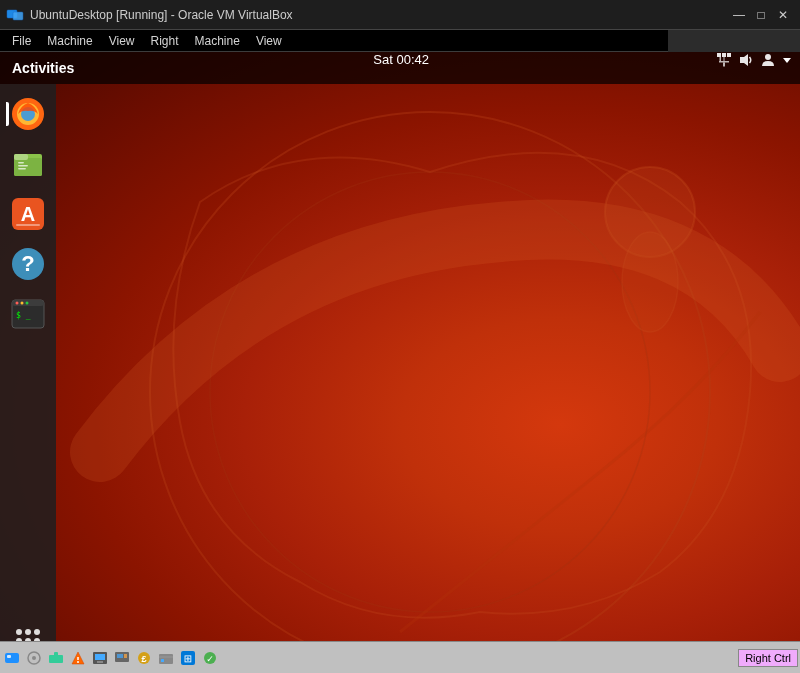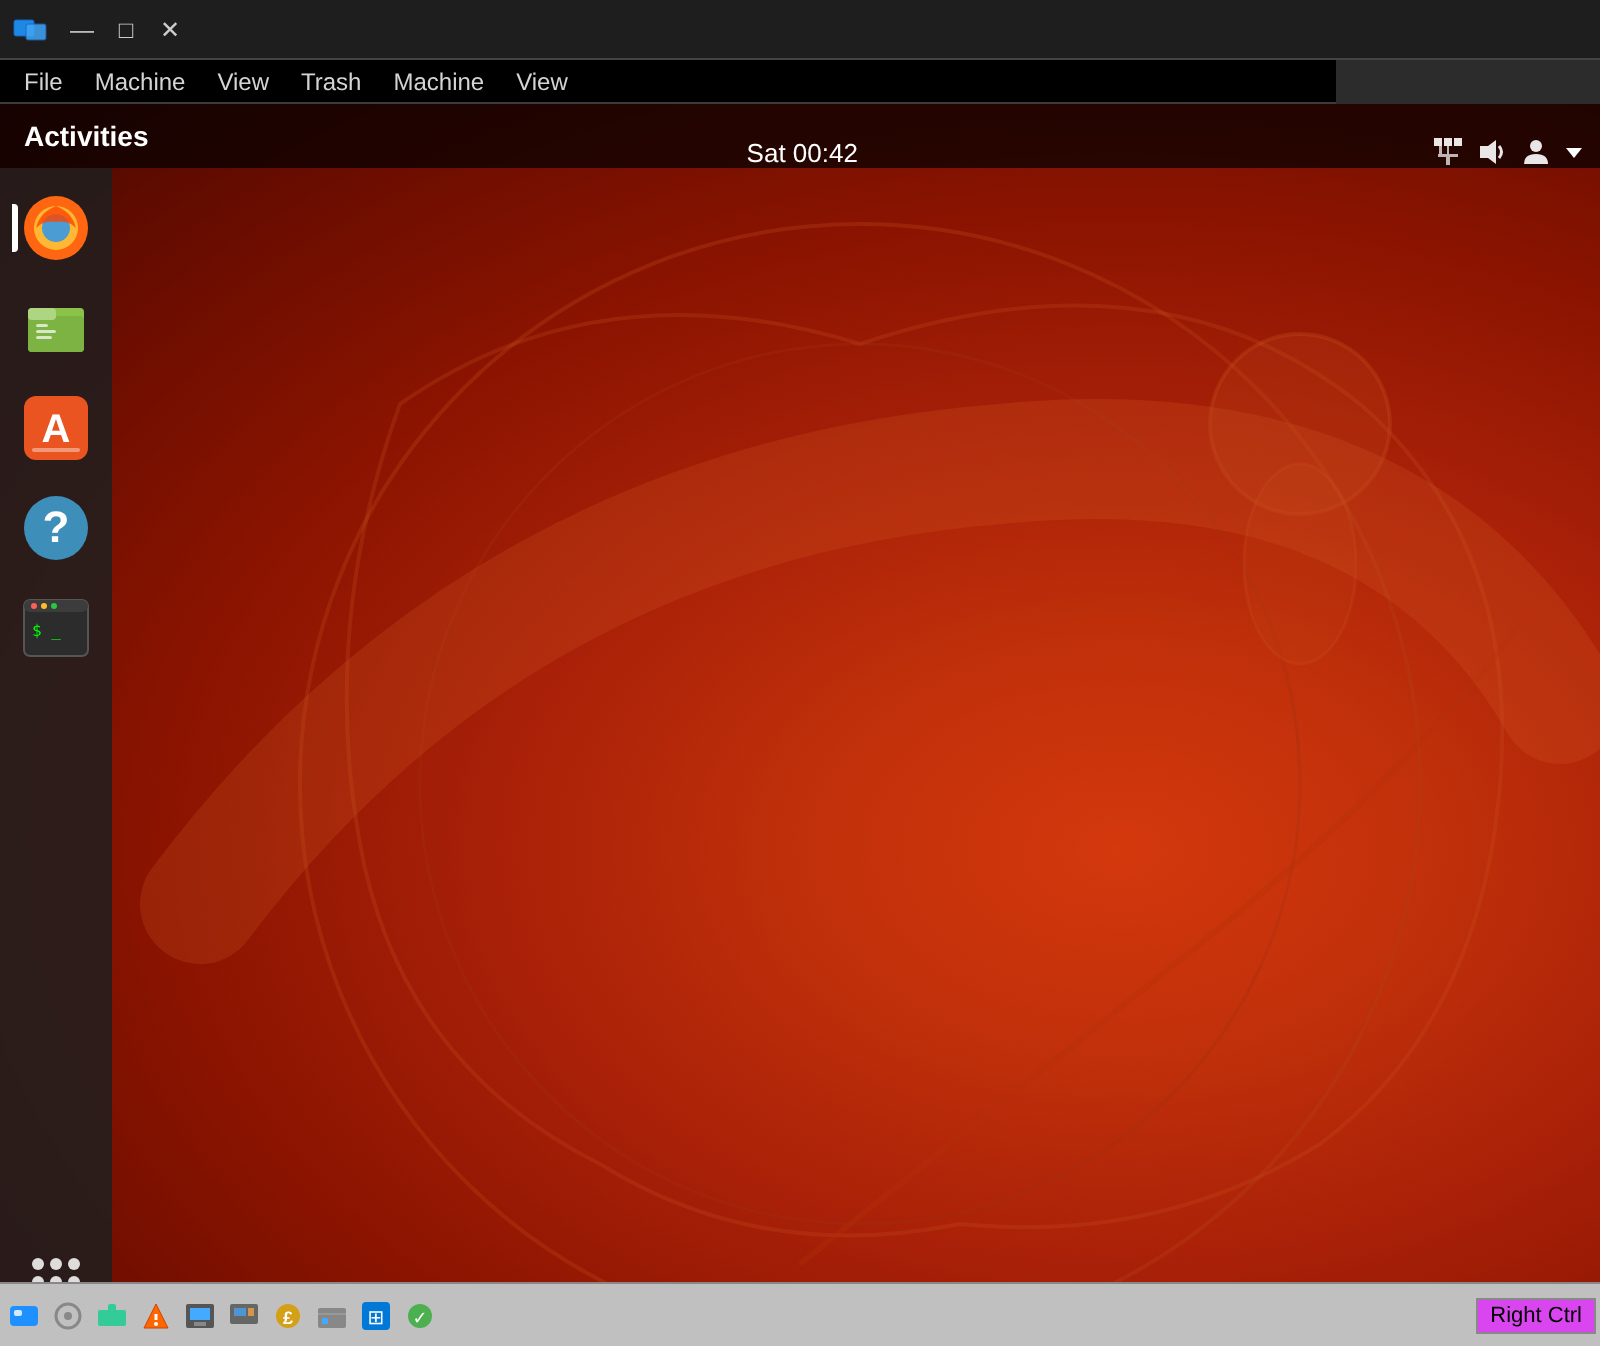--- a/index.html
+++ b/index.html
@@ -69,21 +69,21 @@
     }
 
     
     #gnome-topbar {
       position: absolute;
       top: 0; left: 0;
       width: 800px;
       height: 32px;
       background: rgba(0,0,0,0.7);
       display: flex;
-      align-items: flex-end;
+      align-items: flex-start;
       z-index: 10;
     }
     #activities-btn {
       padding: 0 12px;
       font-size: 14px;
       color: white;
       font-weight: 600;
       cursor: pointer;
       height: 100%;
       display: flex; align-items: center;
@@ -193,21 +193,21 @@
     }
     .taskbar-icon {
       width: 20px; height: 20px;
       display: flex; align-items: center; justify-content: center;
       font-size: 13px;
       cursor: pointer;
     }
     #right-ctrl {
       margin-left: auto;
       padding: 2px 6px;
-      background: #d946ef;
+      background: #f0abfc;
       border: 1px solid #888;
       font-size: 11px;
       cursor: pointer;
     }
 
     
     .circle-art {
       position: absolute;
       top: 0; left: 0;
       width: 100%; height: 100%;
@@ -217,30 +217,31 @@
 </head>
 <body>
 
 <div id="title-bar">
   <div id="title-bar-icon">
     <svg viewBox="0 0 18 18" width="18" height="18">
       <rect x="1" y="4" width="10" height="8" rx="1" fill="#1e88e5" stroke="#1565c0" stroke-width="0.5"></rect>
       <rect x="7" y="6" width="10" height="8" rx="1" fill="#42a5f5" stroke="#1565c0" stroke-width="0.5" opacity="0.85"></rect>
     </svg>
   </div>
+  <span id="title-bar-title">UbuntuDesktop [Running] - Oracle VM VirtualBox</span>
   <div class="title-btn">—</div>
   <div class="title-btn">□</div>
   <div class="title-btn" id="close-btn">✕</div>
 </div>
 
 <div id="menu-bar">
   <span class="menu-item">File</span>
   <span class="menu-item">Machine</span>
   <span class="menu-item">View</span>
-  <span class="menu-item">Trash</span>
+  <span class="menu-item">Right</span>
   <span class="menu-item">Machine</span>
   <span class="menu-item">View</span>
 </div>
 
 <div id="vm-window">
 
   <div id="desktop">
 
     <svg class="circle-art" viewBox="0 0 800 621" xmlns="http://www.w3.org/2000/svg">
 

